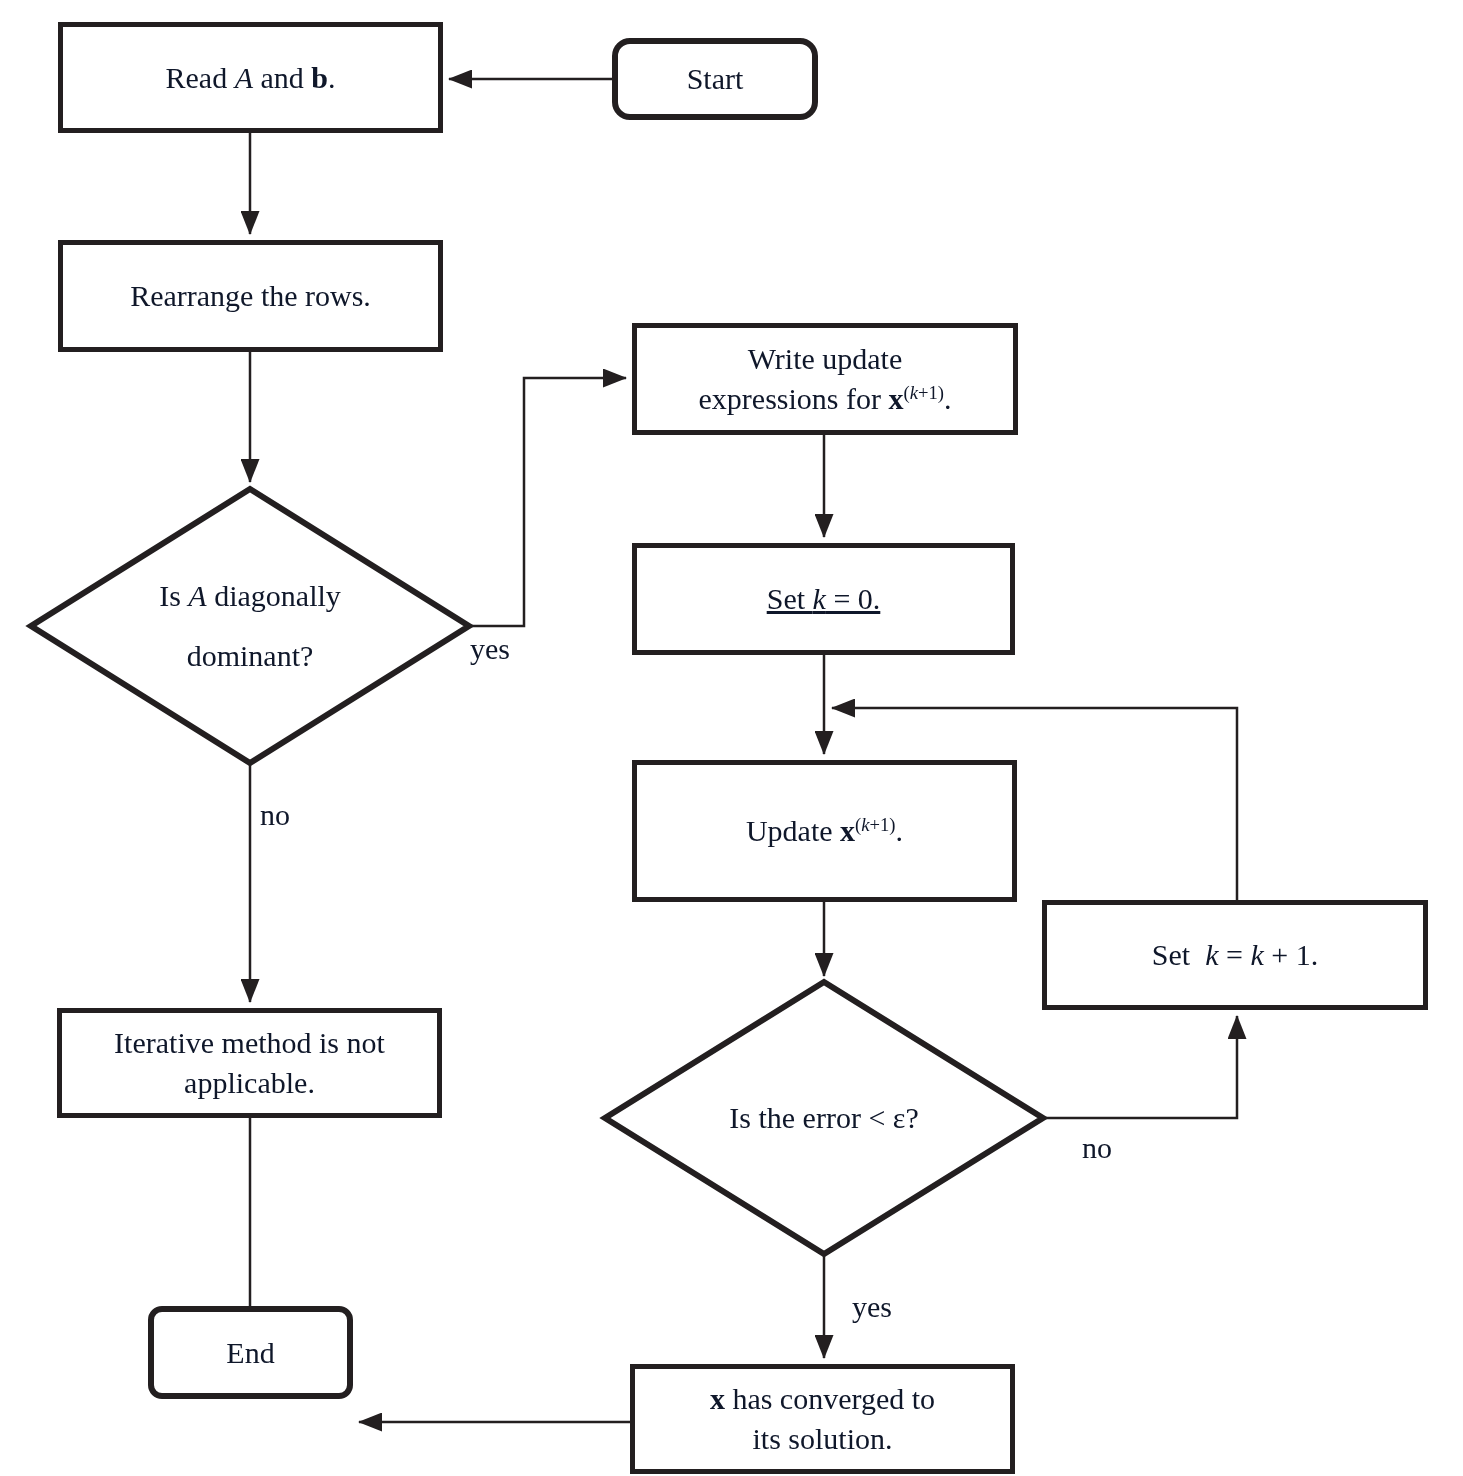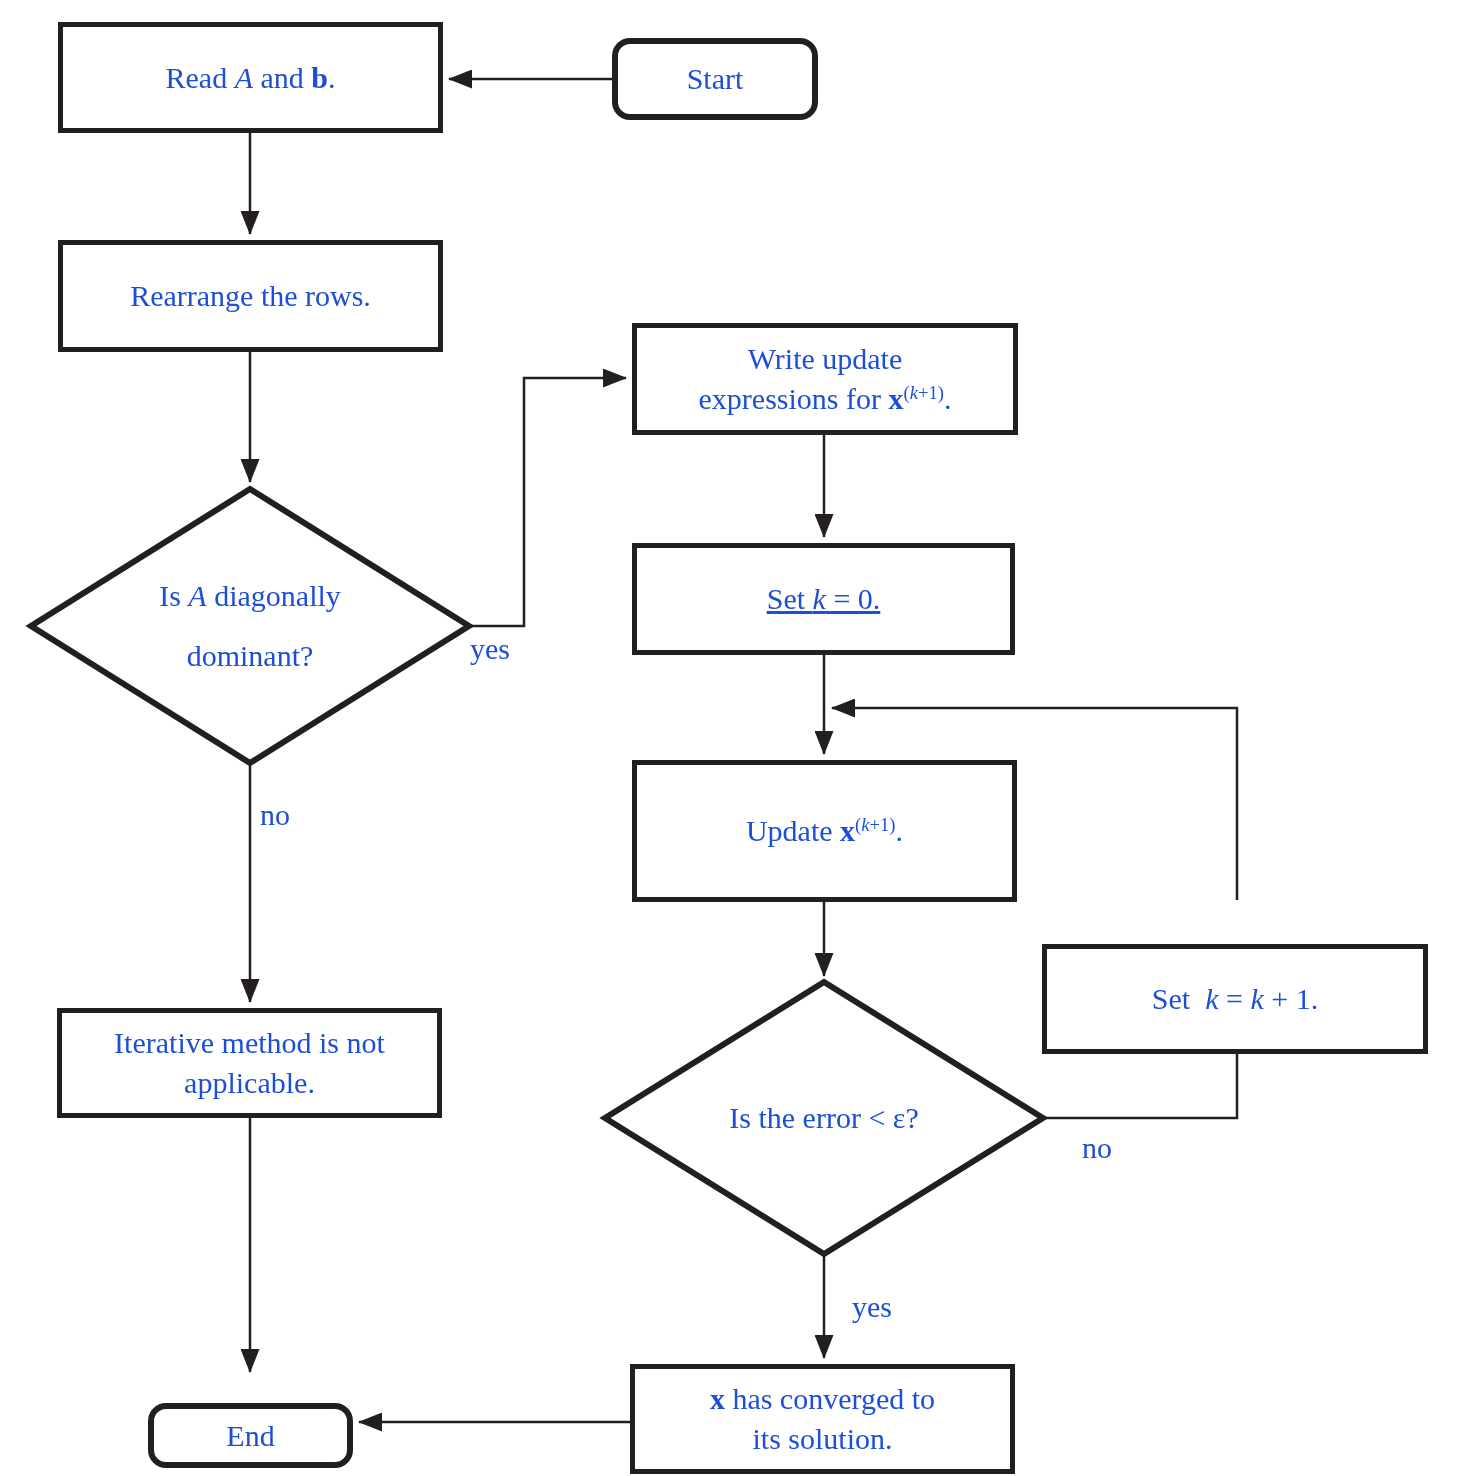--- a/index.html
+++ b/index.html
@@ -2,21 +2,21 @@
 <html><head>
 <meta charset="utf-8">
 <style>
   html, body { margin: 0; padding: 0; background: #ffffff; }
   #canvas {
     position: relative;
     width: 1463px;
     height: 1476px;
     background: #ffffff;
     font-family: "Liberation Serif", "DejaVu Serif", serif;
-    color: #1d4ed8;
+    color: #0f172a;
     overflow: hidden;
   }
   svg.connectors {
     position: absolute;
     left: 0; top: 0;
     width: 1463px; height: 1476px;
   }
   .node {
     position: absolute;
     box-sizing: border-box;
@@ -109,35 +109,35 @@
     </div>
 
   <div class="node process" style="left:632px; top:543px; width:383px; height:112px;text-decoration:underline;">
       <div><span>Set </span><span class="seg-i">k</span><span> = 0.</span></div>
     </div>
 
   <div class="node process" style="left:632px; top:760px; width:385px; height:142px;">
       <div><span>Update </span><span class="seg-b">x</span><span class="seg-sup">(</span><span class="seg-si">k</span><span class="seg-sup">+1)</span><span>.</span></div>
     </div>
 
-  <div class="node process" style="left:1042px; top:900px; width:386px; height:110px;margin-top:44px;">
+  <div class="node process" style="left:1042px; top:900px; width:386px; height:110px;">
       <div><span>Set&nbsp; </span><span class="seg-i">k</span><span> = </span><span class="seg-i">k</span><span> + 1.</span></div>
     </div>
 
   <div class="node process" style="left:57px; top:1008px; width:385px; height:110px;">
       <div><span>Iterative method is not</span></div>
       <div><span>applicable.</span></div>
     </div>
 
   <div class="node process" style="left:630px; top:1364px; width:385px; height:110px;">
       <div><span class="seg-b">x</span><span> has converged to</span></div>
       <div><span>its solution.</span></div>
     </div>
 
-  <div class="node terminator" style="left:148px; top:1403px; width:205px; height:65px;">
+  <div class="node terminator" style="left:148px; top:1306px; width:205px; height:93px;border-radius:14px;">
       <div><span>End</span></div>
     </div>
 
   <div class="diamond-label" style="left:31px; top:489px; width:438px; height:274px;">
       <div><span>Is </span><span class="seg-i">A</span><span> diagonally</span></div>
       <div><span>dominant?</span></div>
     </div>
 
   <div class="diamond-label" style="left:605px; top:982px; width:438px; height:272px;">
       <div><span>Is the error &lt; ε?</span></div>

